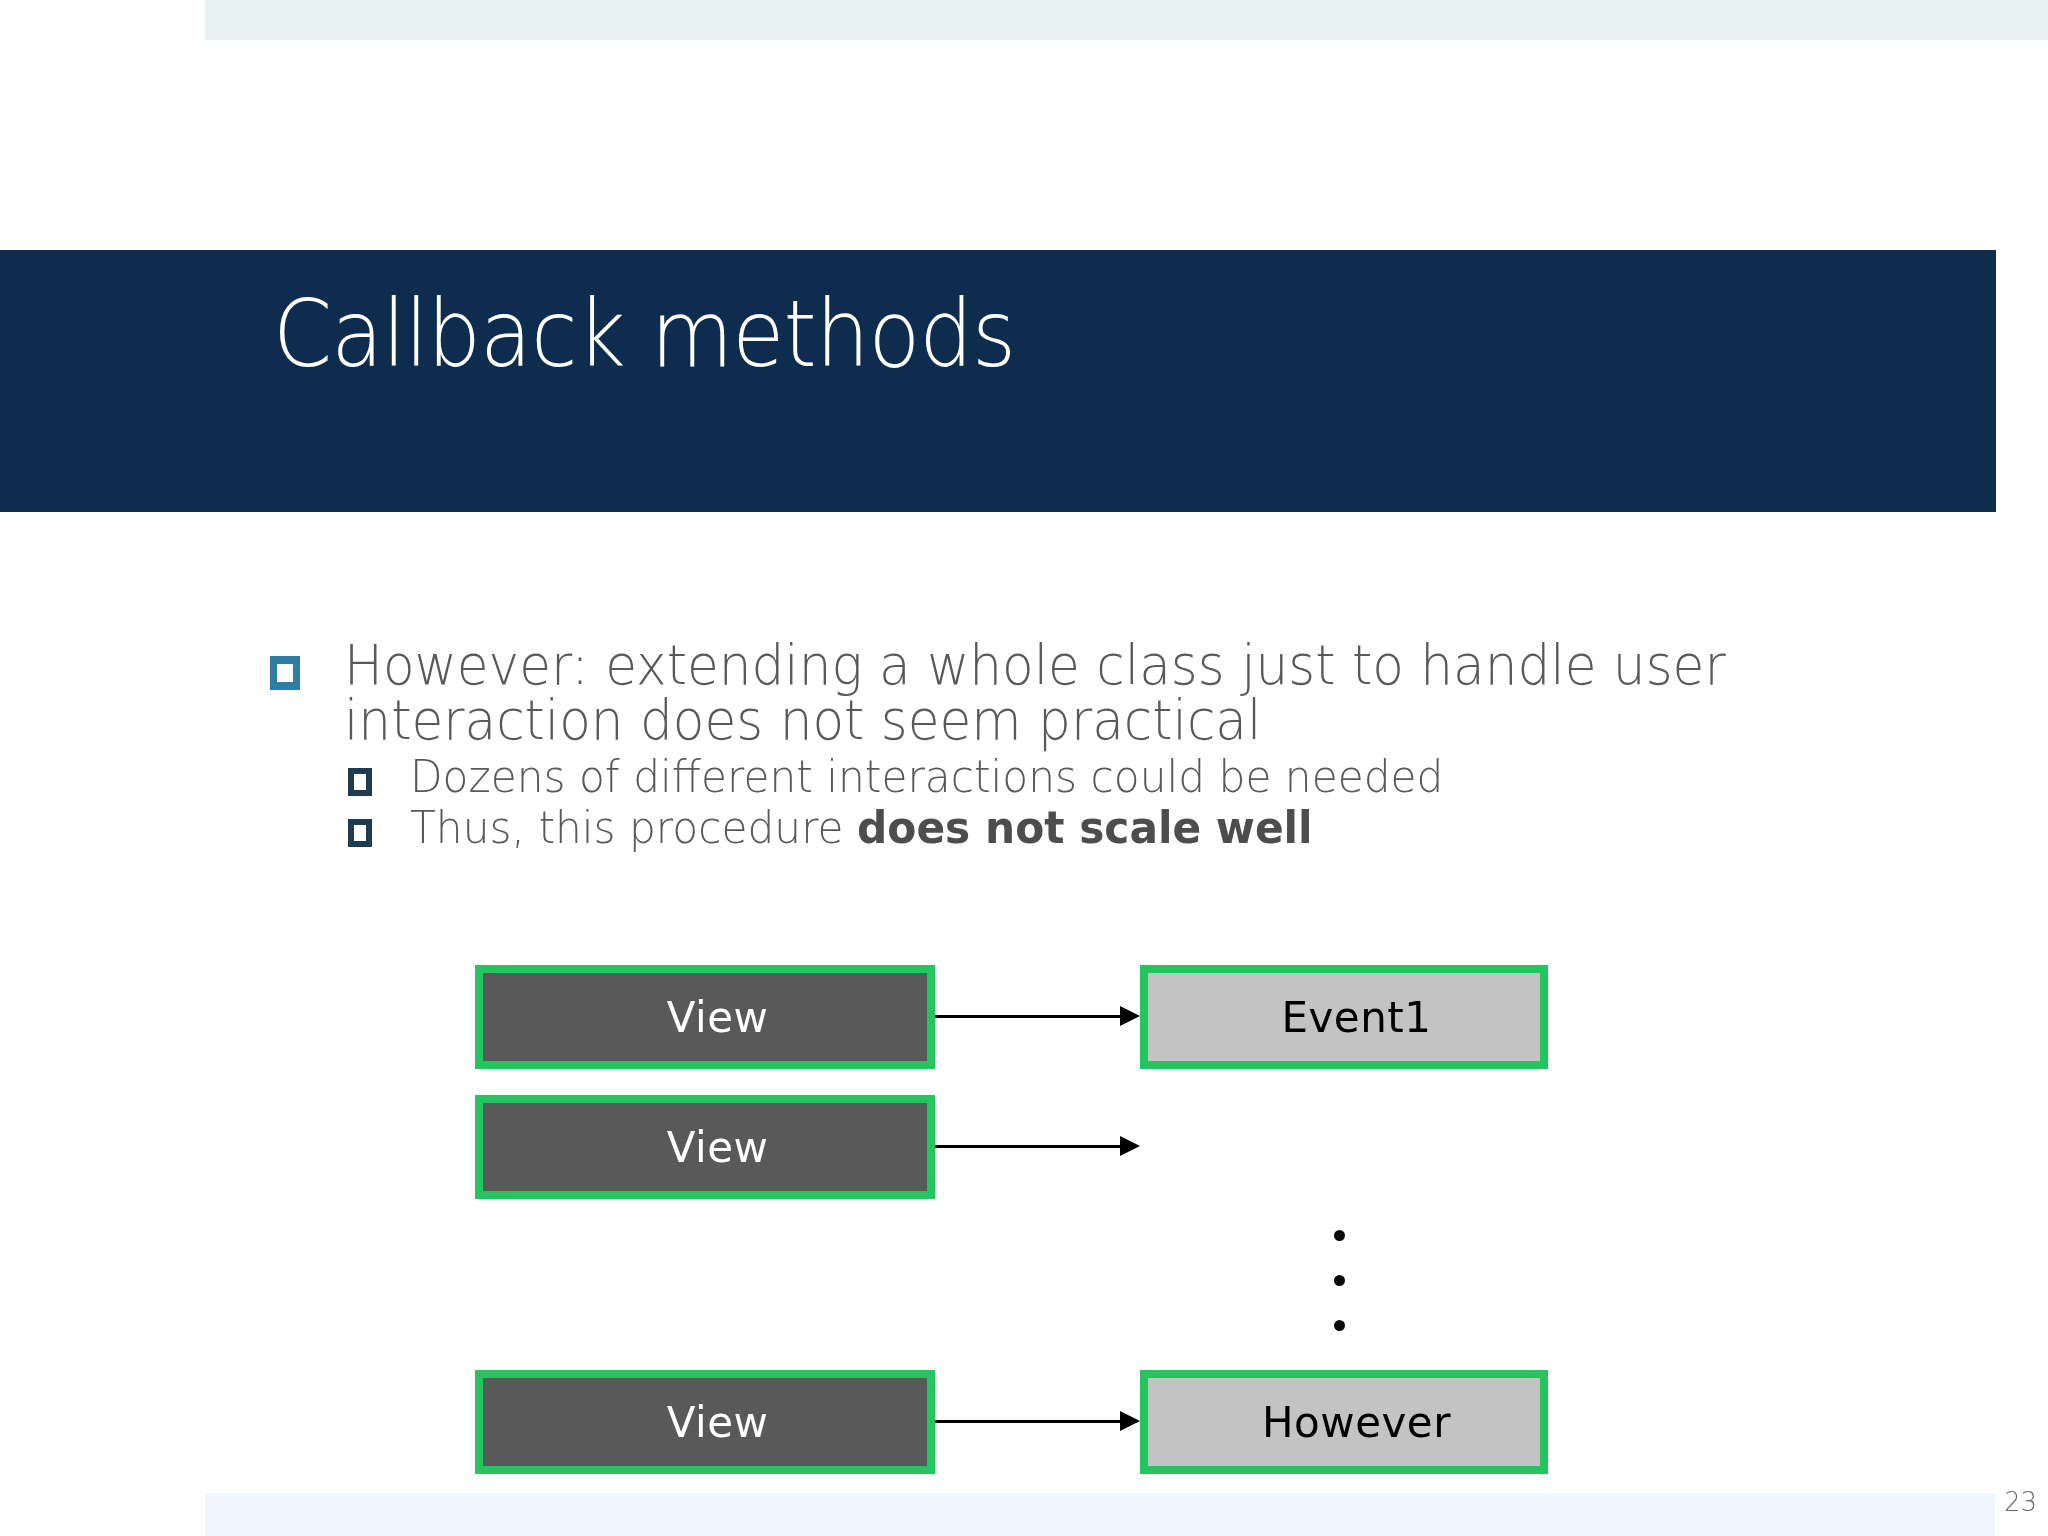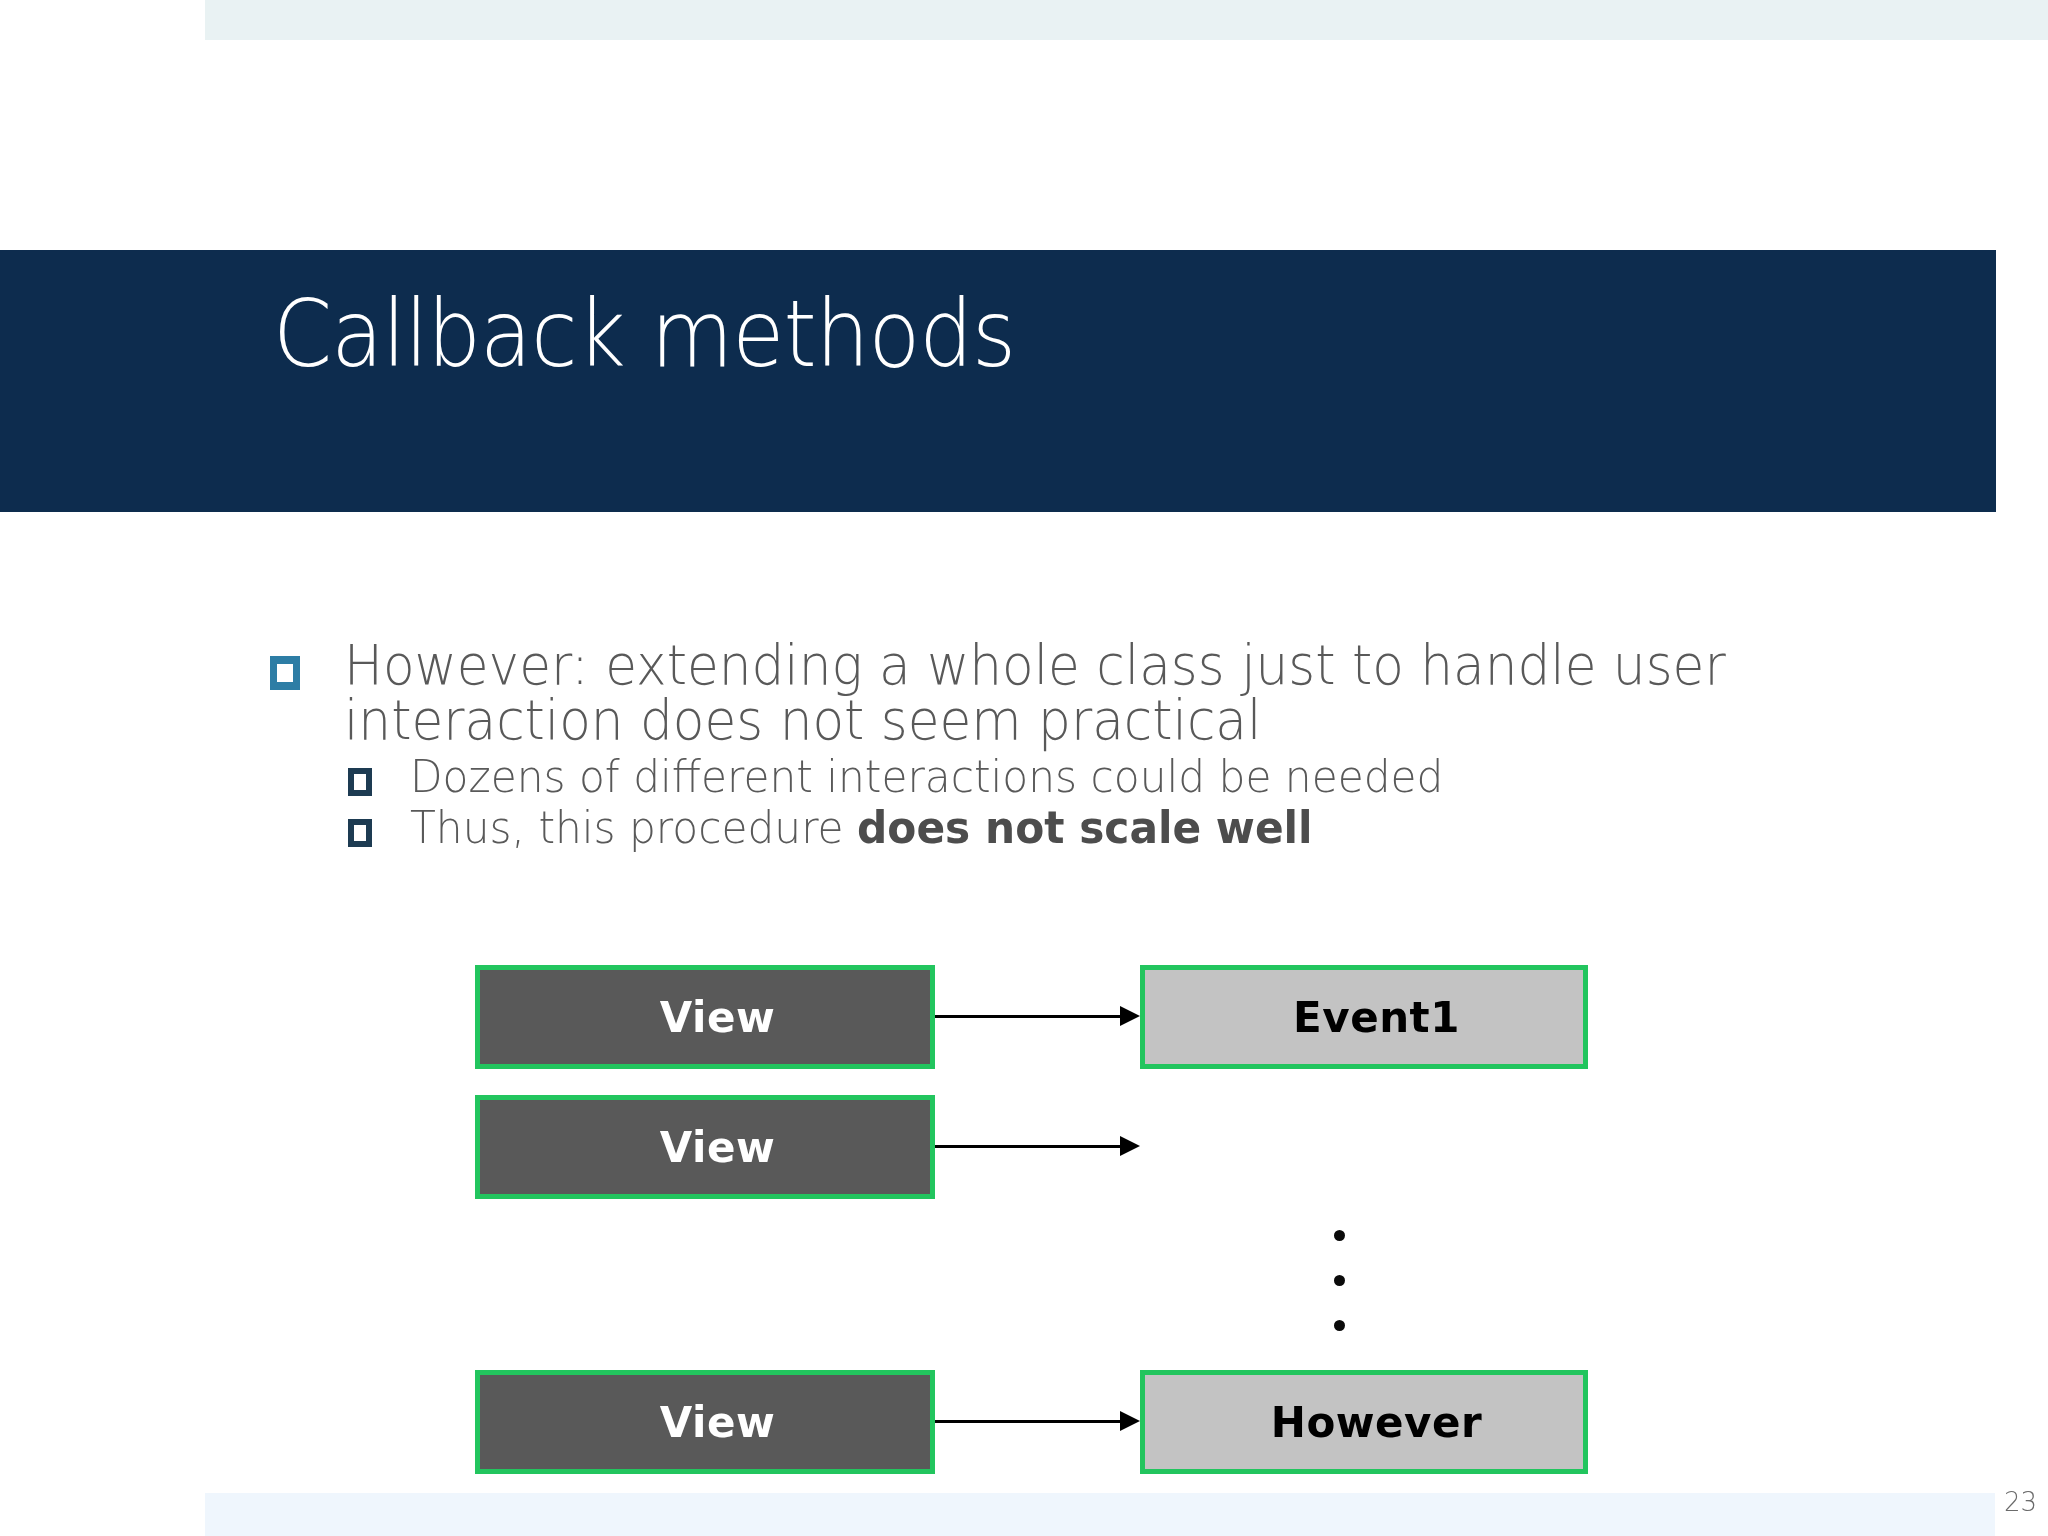--- a/index.html
+++ b/index.html
@@ -153,40 +153,40 @@
   }
   .drow {
     position: absolute;
     left: 0;
     width: 2048px;
     height: 104px;
   }
   .box {
     position: absolute;
     box-sizing: border-box;
-    border: 5px solid #22c55e;
+    border: 8px solid #22c55e;
     display: flex;
     align-items: center;
     justify-content: center;
     font-family: "DejaVu Sans", sans-serif;
-    font-weight: 700;
+    font-weight: 400;
     letter-spacing: 0.5px;
     padding-left: 25px;
   }
   .box-view {
     left: 475px;
     width: 460px;
     height: 104px;
     background: #595959;
     color: #ffffff;
     font-size: 42px;
   }
   .box-event {
     left: 1140px;
-    width: 448px;
+    width: 408px;
     height: 104px;
     background: #c3c3c3;
     color: #000000;
     font-size: 42px;
   }
   .arrow {
     position: absolute;
     left: 935px;
     top: 50px;
     width: 205px;

